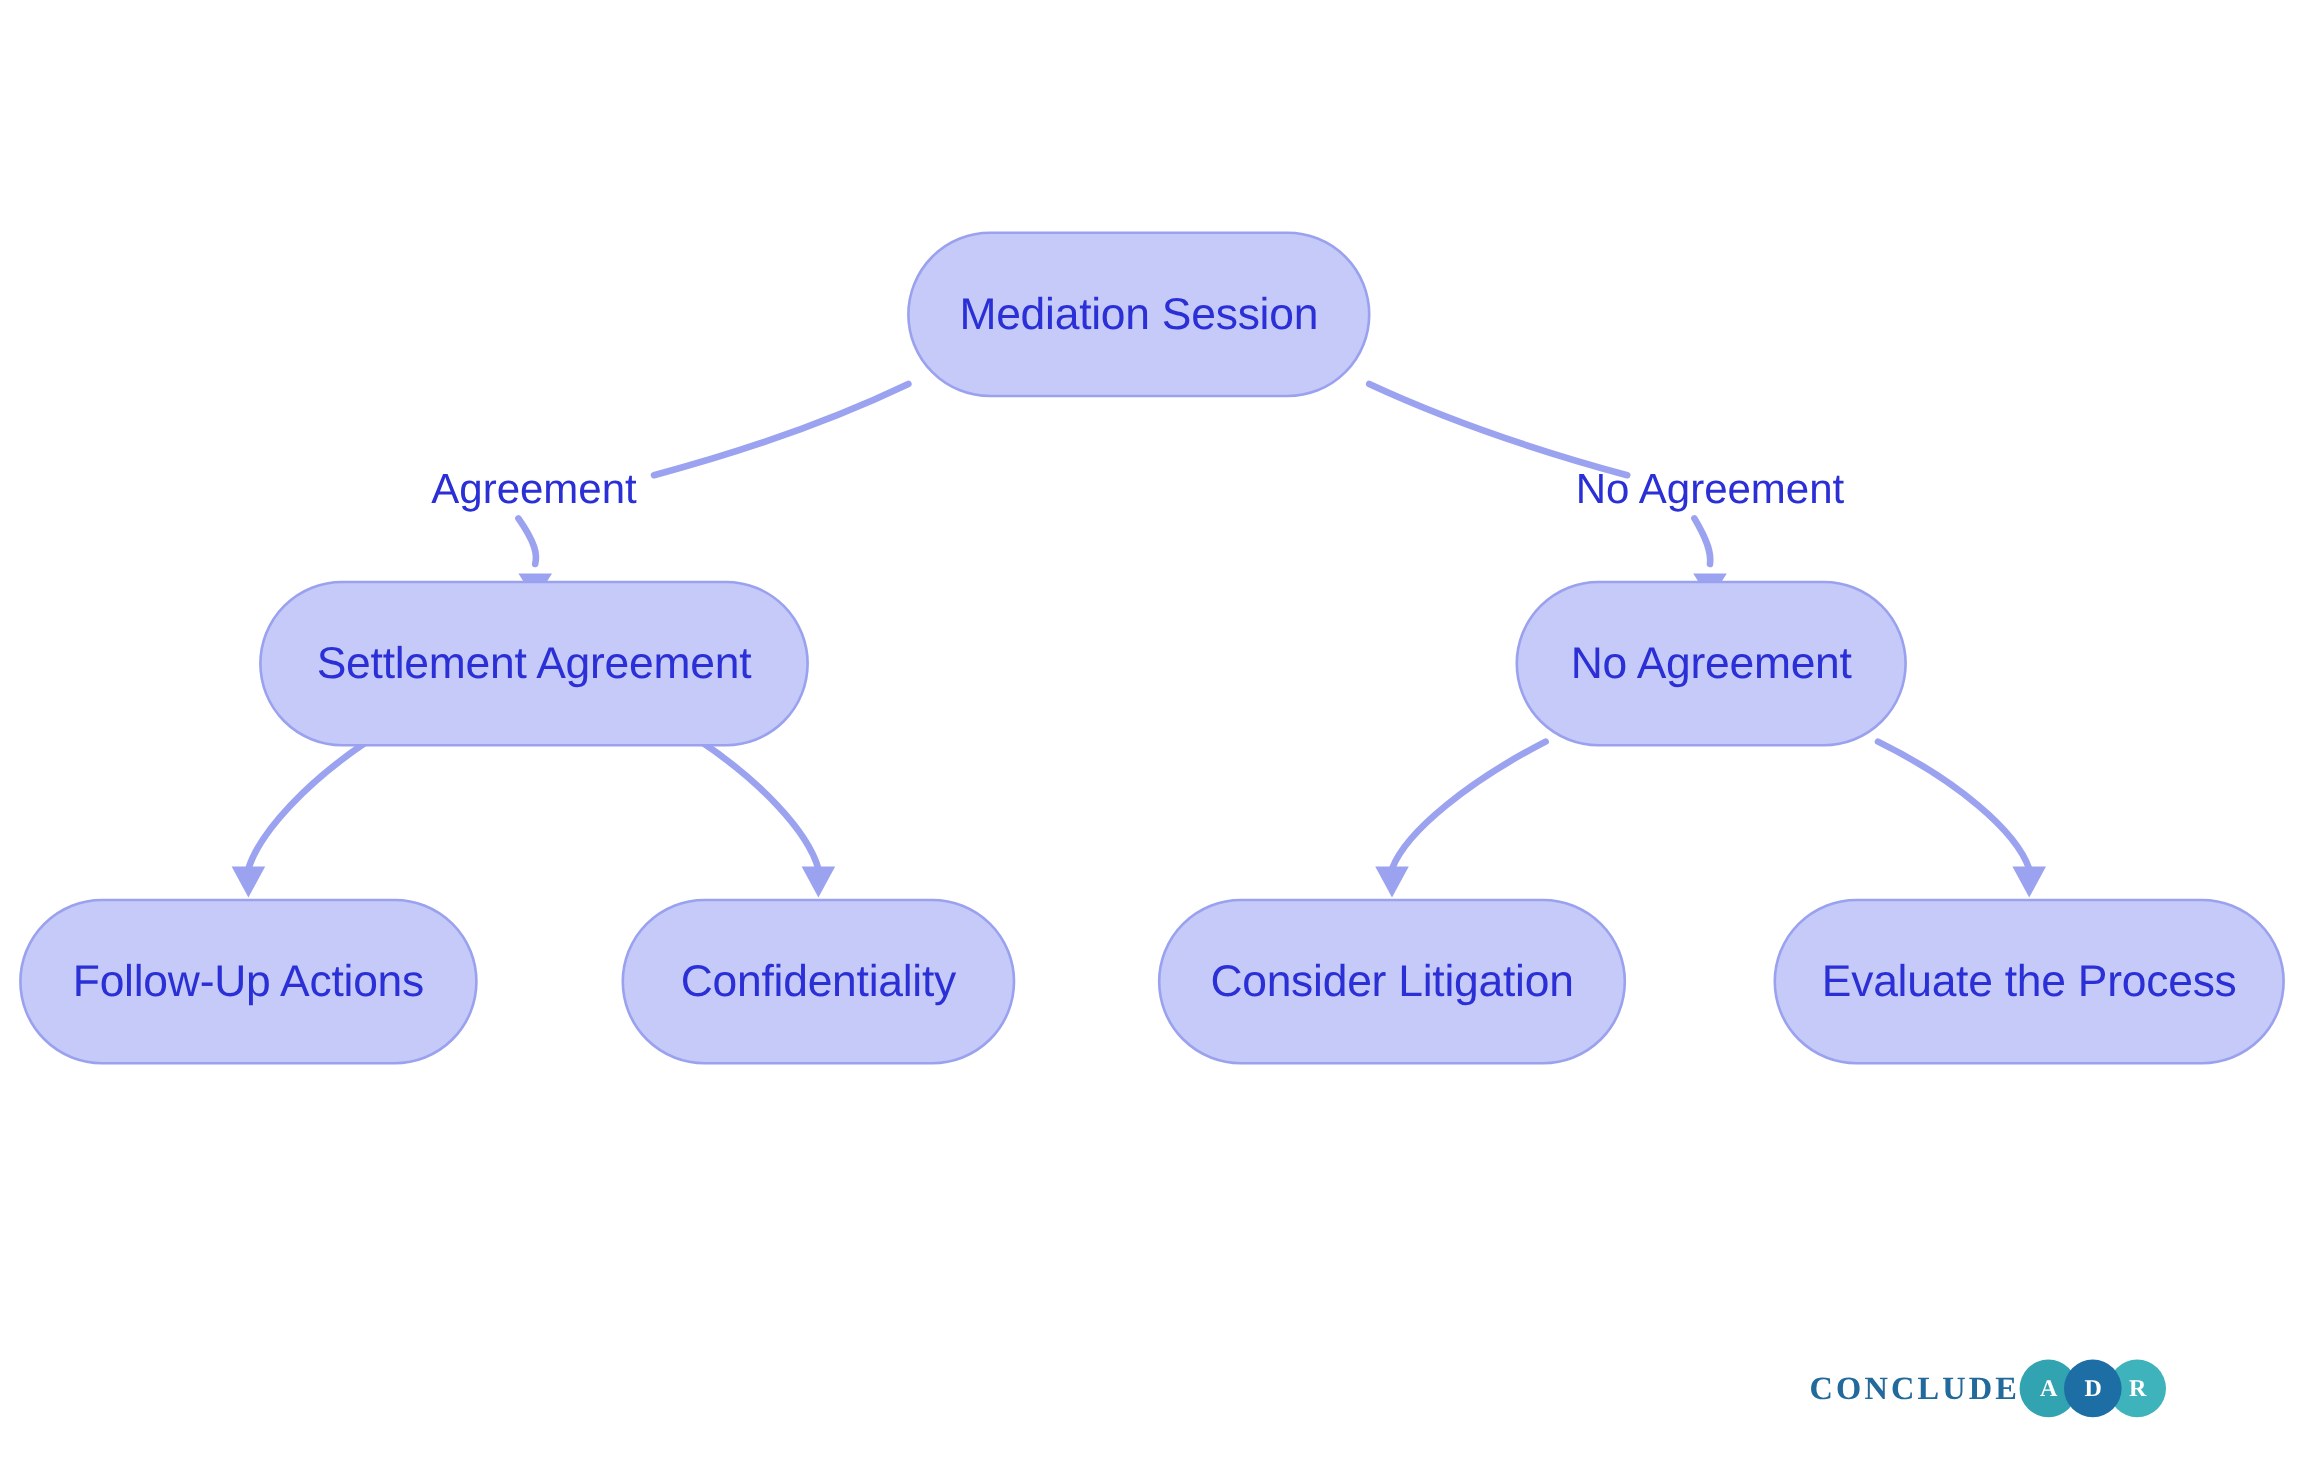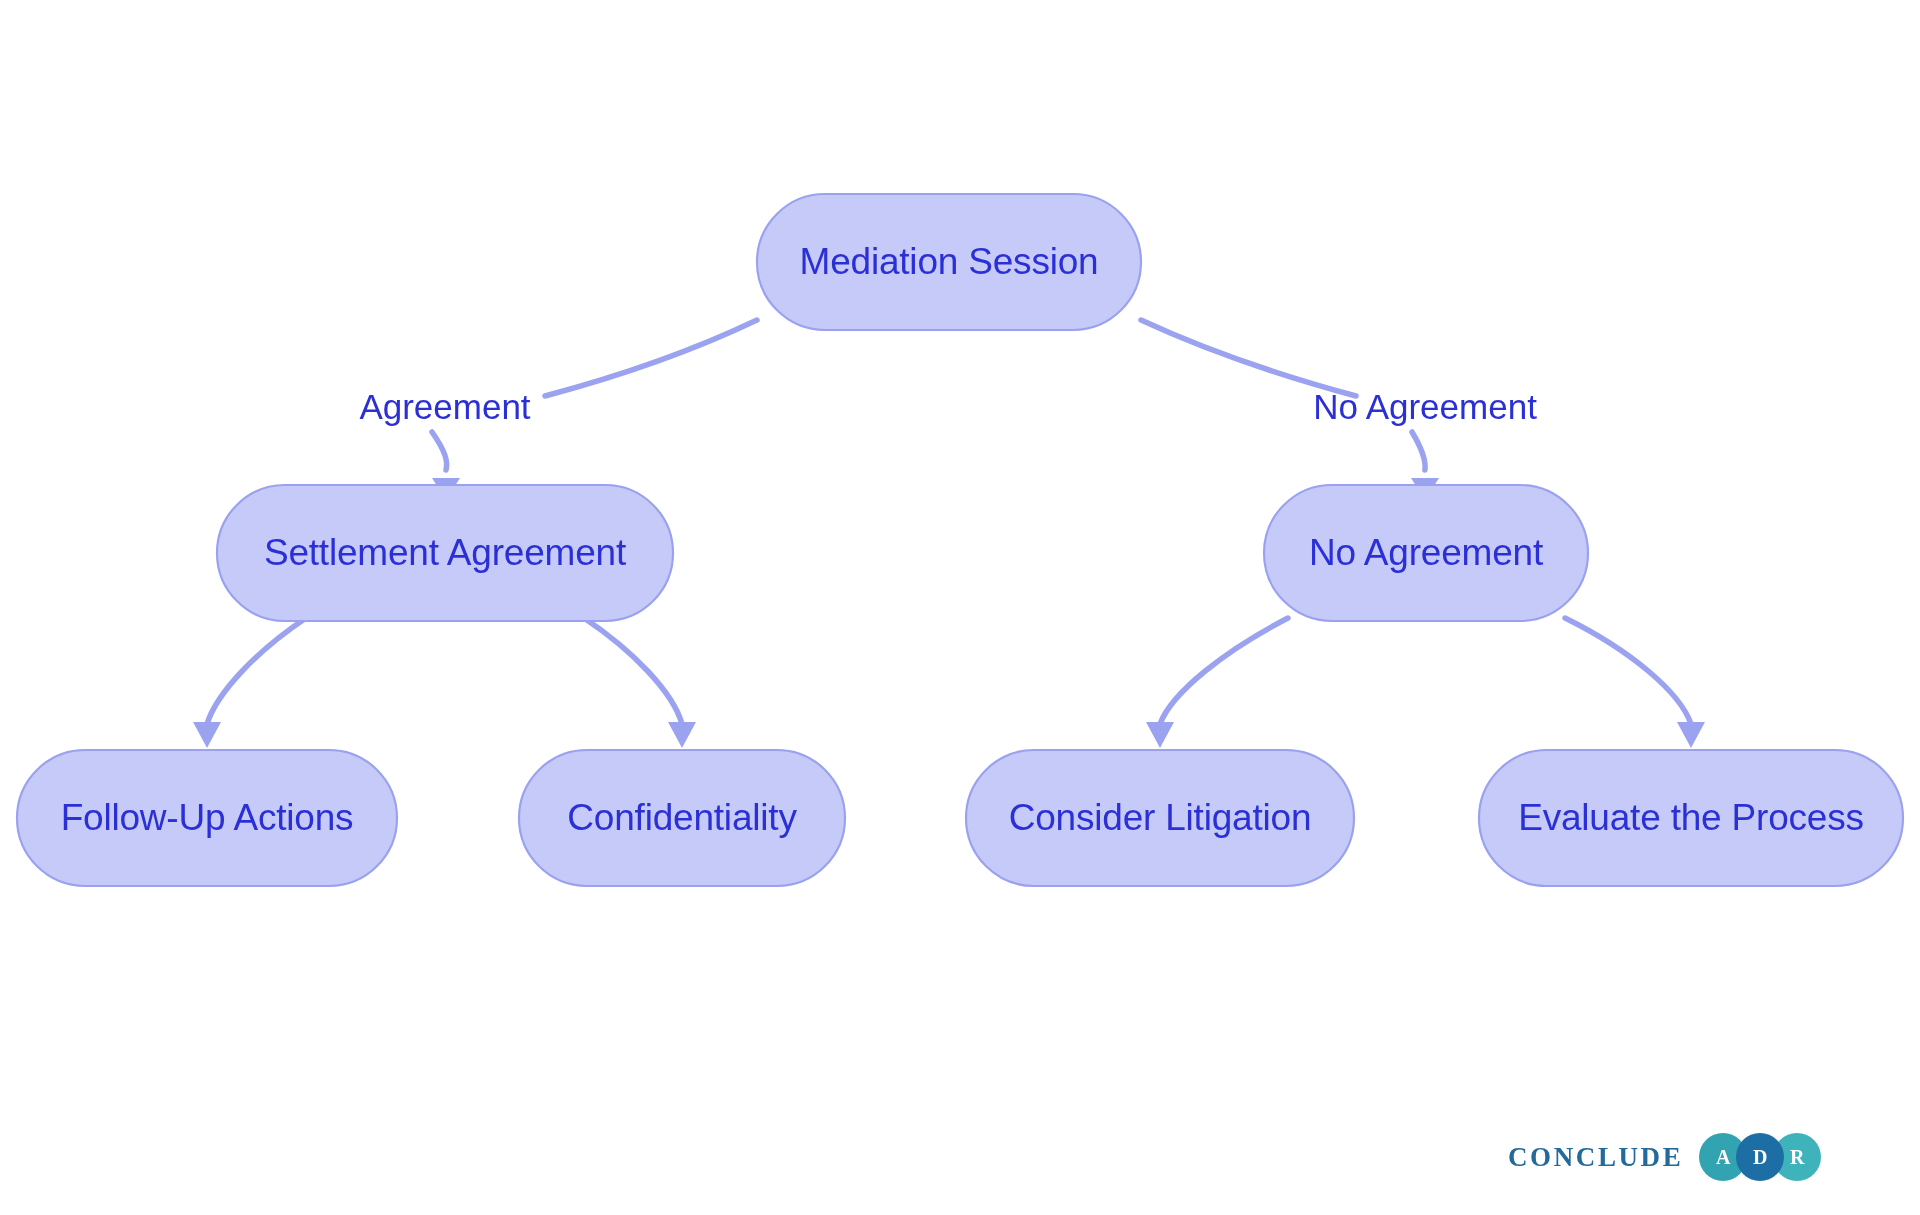--- a/index.html
+++ b/index.html
@@ -59,21 +59,20 @@
     text-anchor: middle;
     dominant-baseline: middle;
   }
   
   #logo {
     position: absolute;
     left: 1508px;
     top: 1133px;
     display: flex;
     align-items: center;
-    gap: 16px;
   }
   #logo-wordmark {
     font-family: "Liberation Serif", serif;
     font-size: 27px;
     font-weight: 700;
     letter-spacing: 2.6px;
     color: #22699c;
   }
   .logo-circles {
     position: relative;

